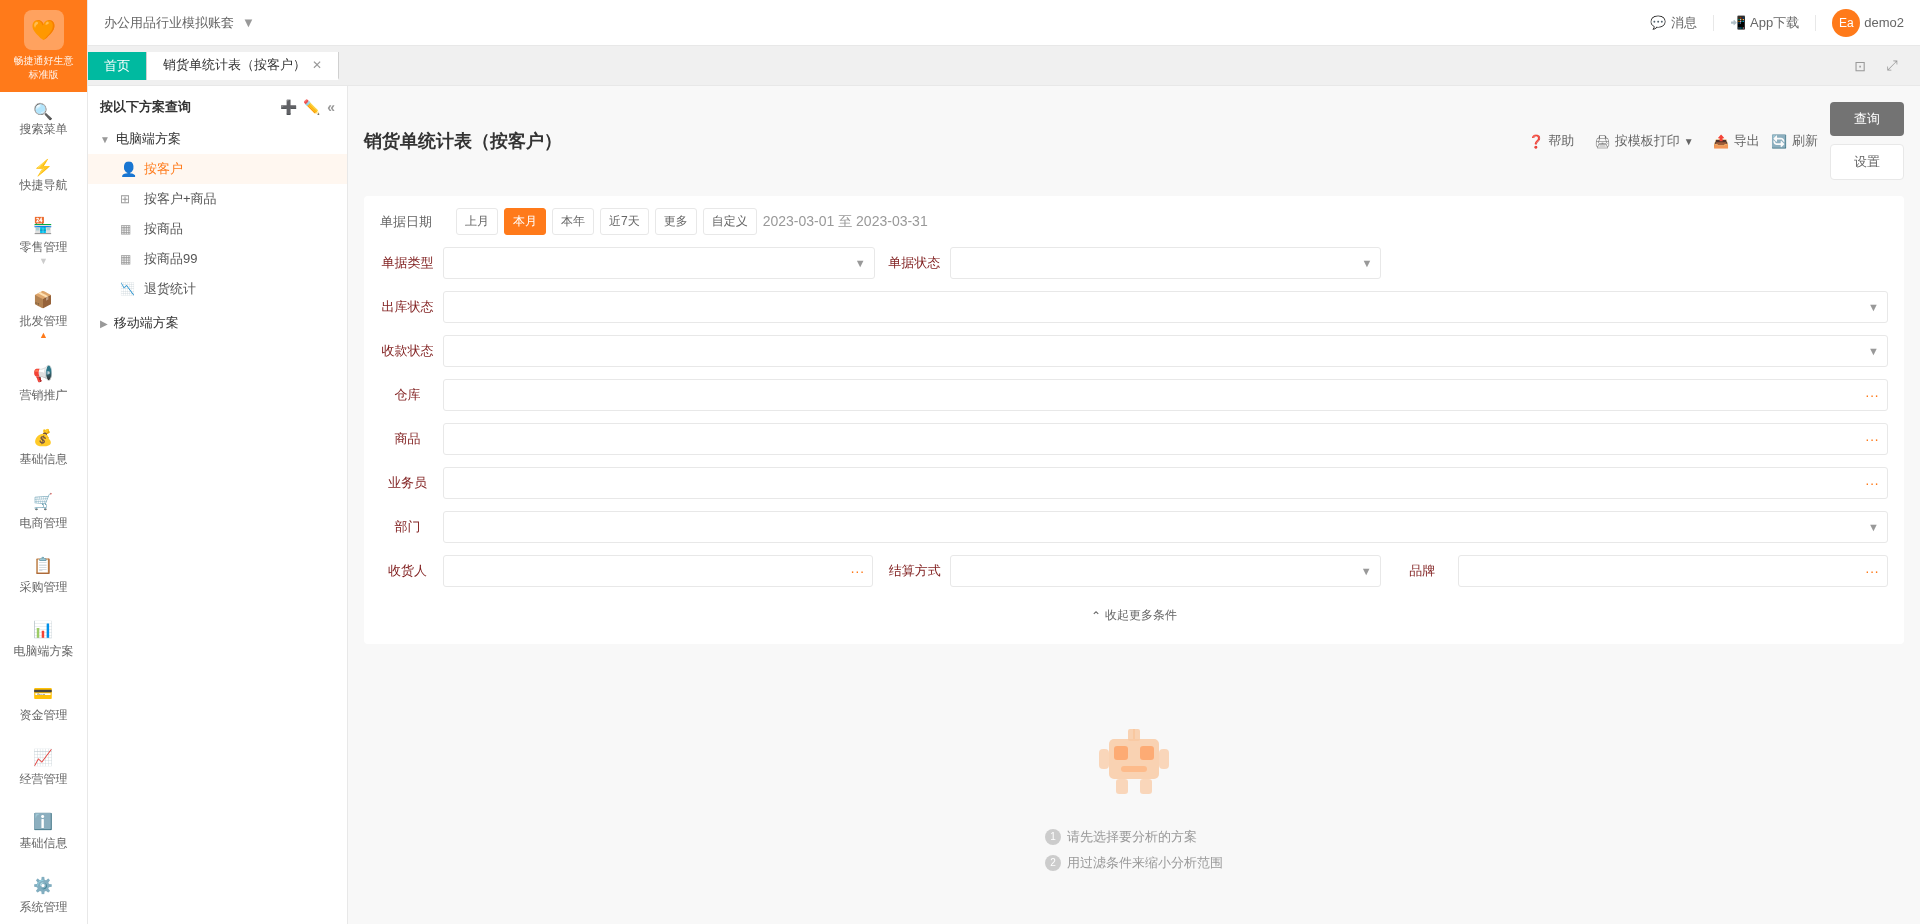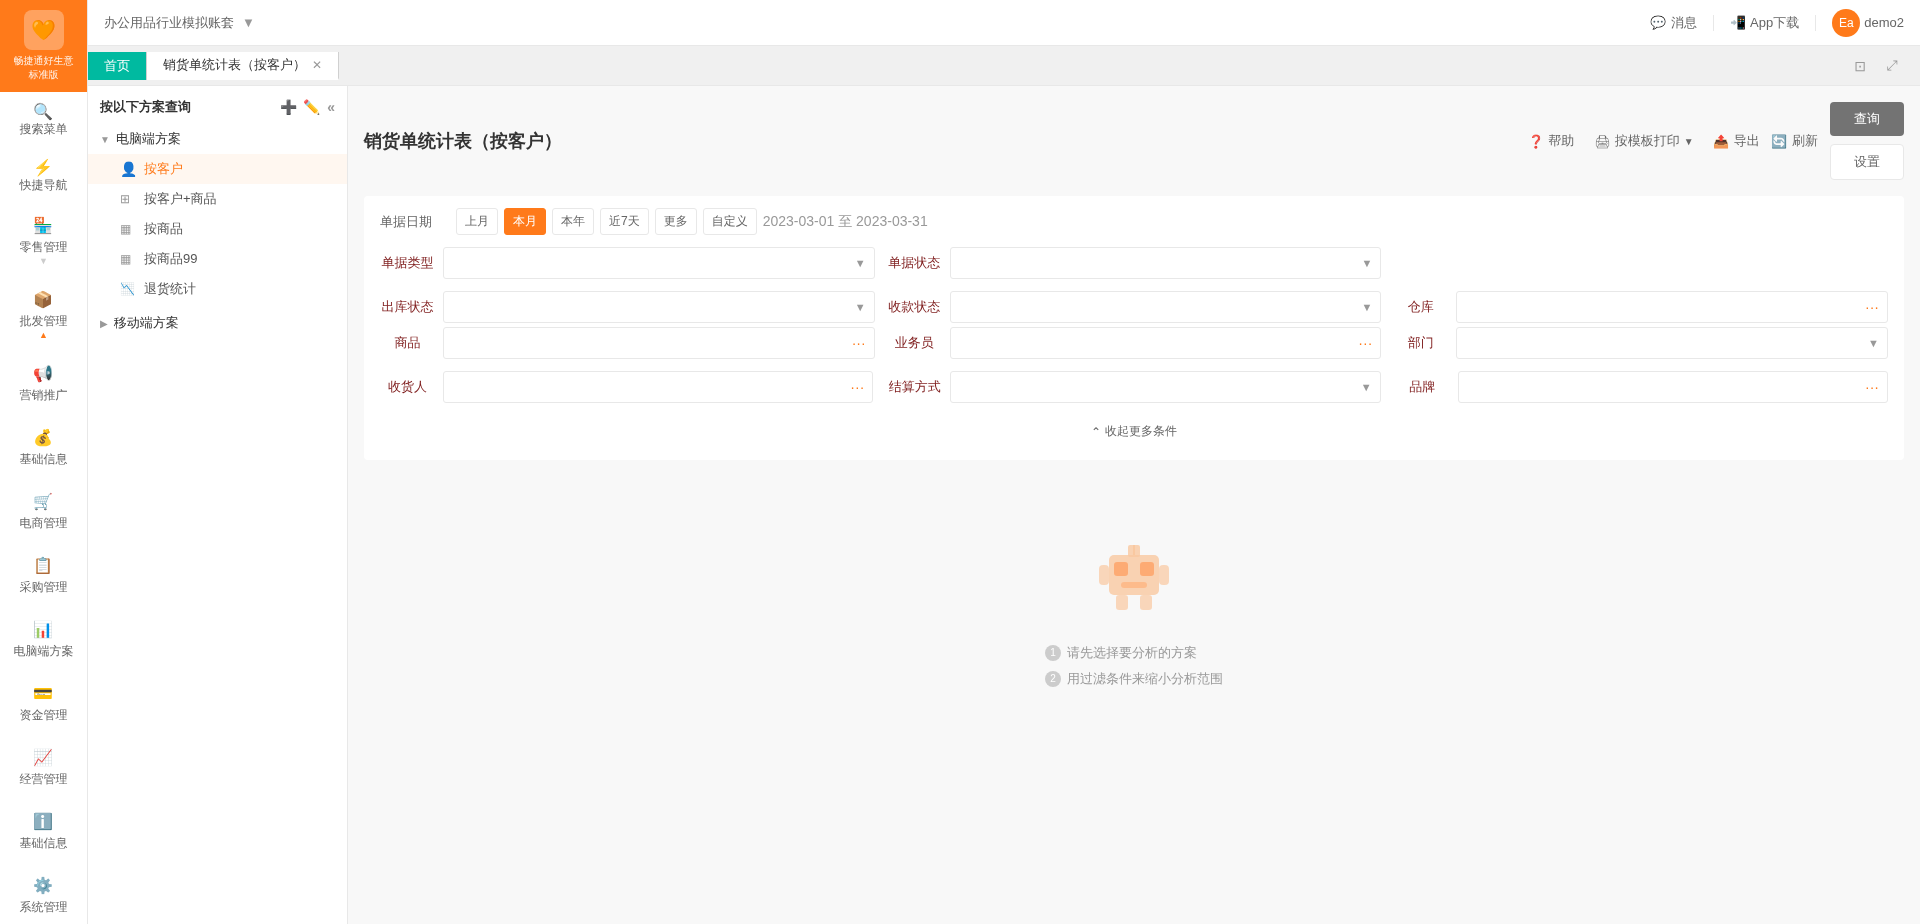--- a/index.html
+++ b/index.html
@@ -299,21 +299,21 @@
           <div class="filter-cell">
             <span class="filter-cell-label">单据状态</span>
             <div class="filter-cell-input">
               <span class="placeholder"></span>
               <span class="filter-select-arrow">▼</span>
             </div>
           </div>
           <div class="filter-cell"></div>
         </div>
 
-        <div style="display:grid; grid-template-columns: 1fr 1fr 1fr; gap:12px; margin-bottom:4px;">
+        <div style="display:grid; grid-template-columns: 1fr; gap:12px; margin-bottom:12px;">
           <div class="filter-cell">
             <span class="filter-cell-label">出库状态</span>
             <div class="filter-cell-input">
               <span class="placeholder"></span>
               <span class="filter-select-arrow">▼</span>
             </div>
           </div>
           <div class="filter-cell">
             <span class="filter-cell-label">收款状态</span>
             <div class="filter-cell-input">
@@ -323,21 +323,21 @@
           </div>
           <div class="filter-cell">
             <span class="filter-cell-label">仓库</span>
             <div class="filter-cell-input">
               <span class="placeholder"></span>
               <span class="filter-select-dots">···</span>
             </div>
           </div>
         </div>
 
-        <div style="display:grid; grid-template-columns: 1fr 1fr 1fr; gap:12px; margin-bottom:12px;">
+        <div style="display:grid; grid-template-columns: 1fr; gap:12px; margin-bottom:12px;">
           <div class="filter-cell">
             <span class="filter-cell-label">商品</span>
             <div class="filter-cell-input">
               <span class="placeholder"></span>
               <span class="filter-select-dots">···</span>
             </div>
           </div>
           <div class="filter-cell">
             <span class="filter-cell-label">业务员</span>
             <div class="filter-cell-input">

